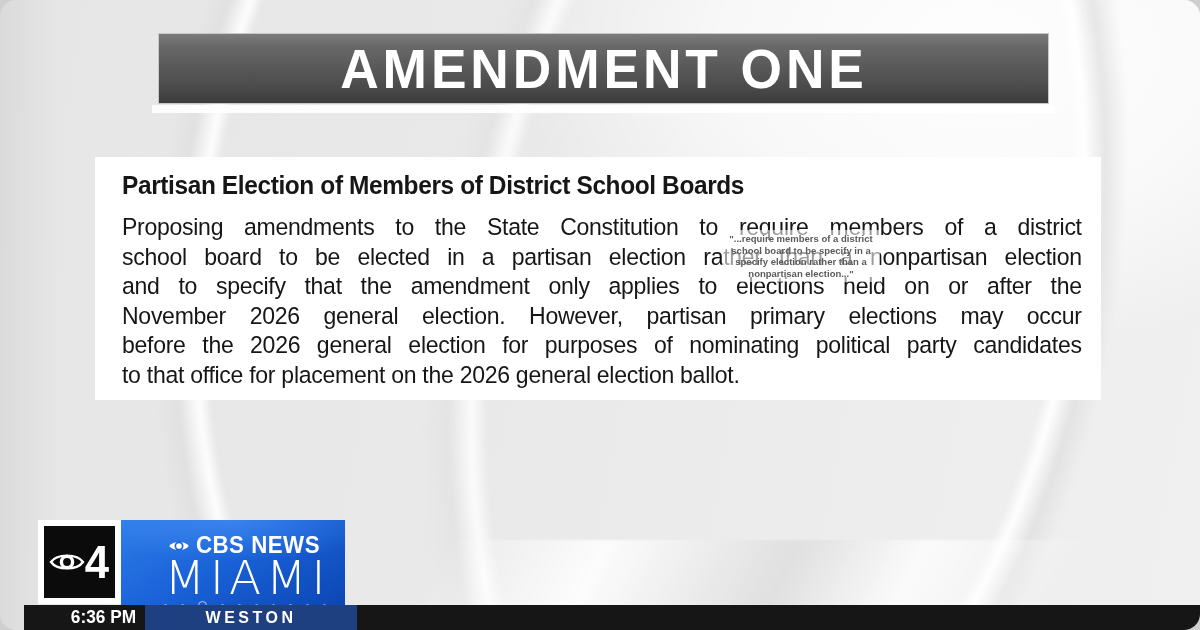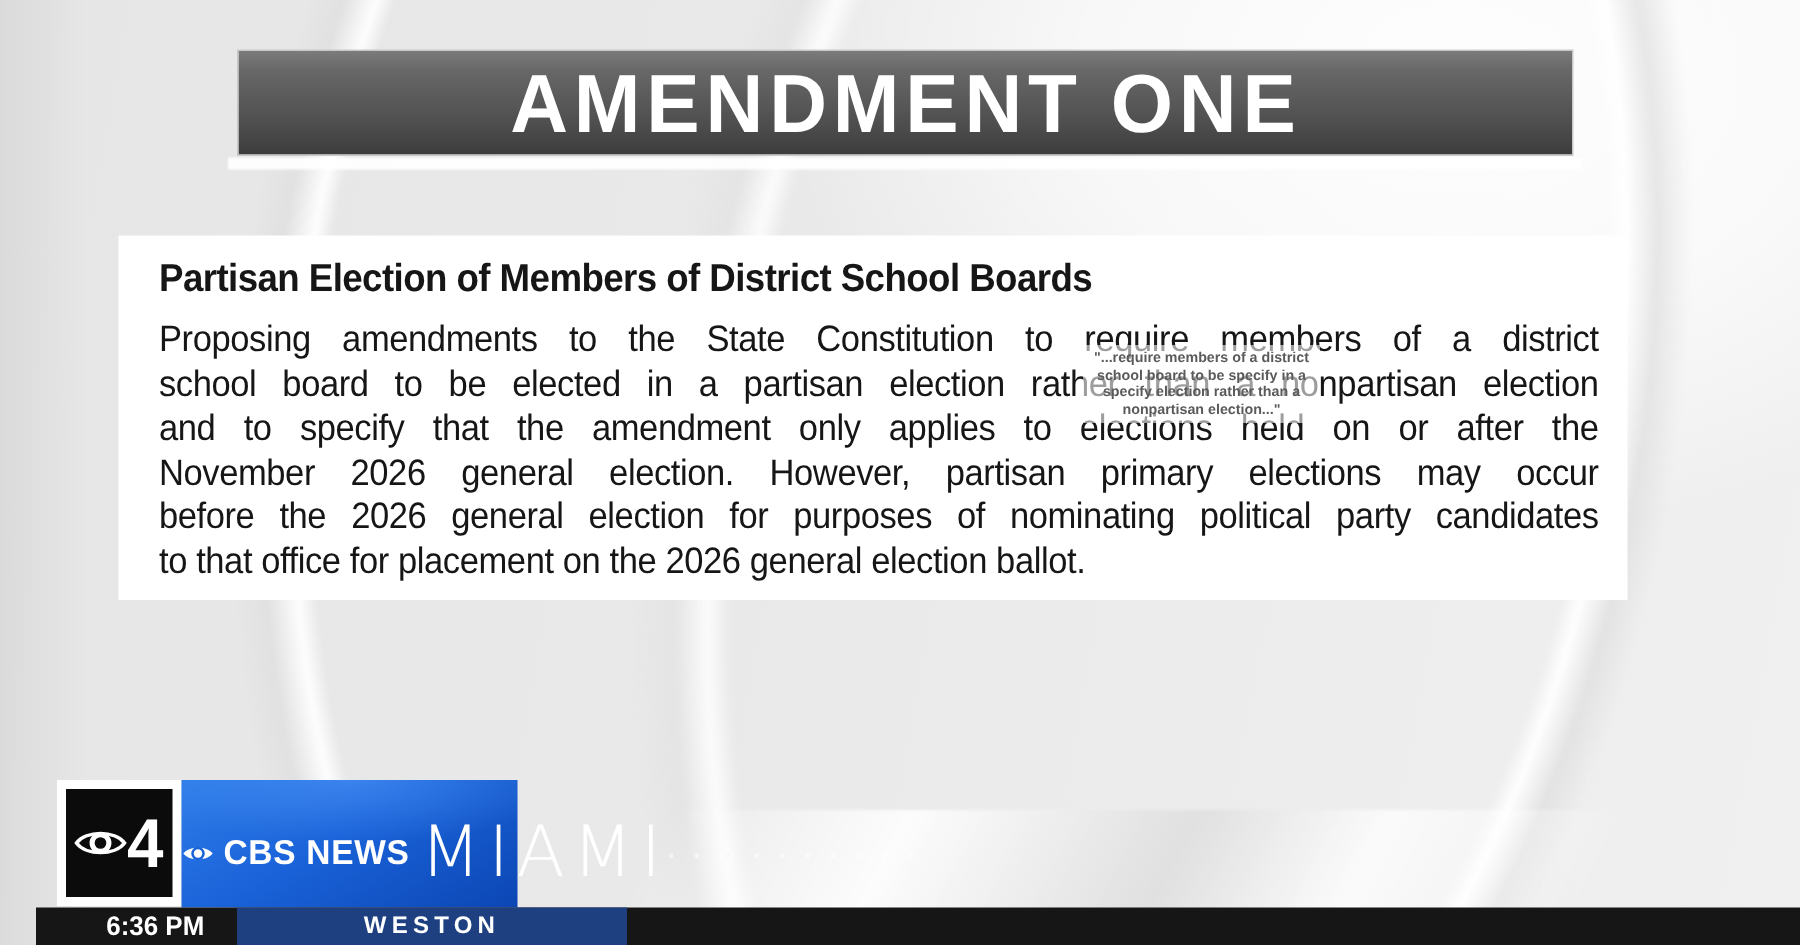--- a/index.html
+++ b/index.html
@@ -2,20 +2,21 @@
 <html style="--brand-blue: #1a63d9; --brand-blue-light: #2e7ce8; --brand-blue-dark: #0c46b4; --weston-navy: #1e4080; --bar-black: #161616; --header-gray-top: #7b7b7b; --header-gray-bottom: #3c3c3c; --background-gray: #e9e9e9; --text-black: #161616;"><head>
 <meta charset="utf-8">
 <style>
   * { margin:0; padding:0; box-sizing:border-box; }
   html,body { background:#cfcfcf; }
   body { font-family:"Liberation Sans", sans-serif; }
 
   .stage{
     position:relative; width:1200px; height:630px; overflow:hidden;
     background: linear-gradient(100deg, #e6e6e6 0%, #e9e9e9 40%, #f0f0f0 100%);
+    border-radius: 16px;
   }
 
   
   .bg-layer{ position:absolute; inset:0; pointer-events:none; }
   .blob-topright{
     position:absolute; left:520px; top:-260px; width:900px; height:620px; border-radius:50%;
     background: radial-gradient(closest-side, rgba(255,255,255,.95) 0%, rgba(255,255,255,.65) 55%, rgba(255,255,255,0) 100%);
   }
   .arc{ position:absolute; border-radius:50%; }
   .arc1{
@@ -50,21 +51,21 @@
     position:absolute; left:152px; top:105px; width:903px; height:8px;
     background: rgba(255,255,255,.92); filter: blur(.7px);
   }
   .header-title{
     color:#ffffff; font-weight:bold; font-size:55px; letter-spacing:4px;
     transform:scaleX(.97); white-space:nowrap;
   }
 
   
   .ballot-box{
-    position:absolute; left:79px; top:157px; width:1006px; height:243px;
+    position:absolute; left:95px; top:157px; width:1006px; height:243px;
     background:#ffffff; color:#161616;
   }
   .ballot-inner{
     position:absolute; left:27px; top:13px; width:1021px;
     transform:scaleX(.94); transform-origin:0 0;
   }
   .ballot-heading{
     font-weight:bold; font-size:26px; letter-spacing:-0.4px; margin-bottom:11px;
     white-space:nowrap;
   }
@@ -89,22 +90,23 @@
     display:flex; align-items:center; justify-content:center;
   }
   .cbs4-eye{ width:36px; height:24px; margin-right:-1px; }
   .cbs4-number{ color:#ffffff; font-weight:bold; font-size:46px; line-height:1; transform:scaleX(.95); }
 
   .miami-box{
     position:absolute; left:121px; top:520px; width:224px; height:85px;
     background:
       radial-gradient(120% 90% at 50% 0%, rgba(90,160,255,.45) 0%, rgba(90,160,255,0) 55%),
       linear-gradient(150deg, var(--brand-blue-light, #2e7ce8) 0%, var(--brand-blue, #1a63d9) 45%, var(--brand-blue-dark, #0c46b4) 100%);
-    display:flex; flex-direction:row; align-items:center; justify-content:flex-start;
+    display:flex; flex-direction:column; align-items:center; justify-content:flex-start;
     padding-top:12px;
+    padding-left:24px;
   }
   .network-row{ display:flex; align-items:center; gap:4px; }
   .network-eye{ width:22px; height:14px; }
   .network-name{ color:#ffffff; font-weight:bold; font-size:23px; letter-spacing:.5px; transform:scaleX(.97); white-space:nowrap; }
   .city-name{ color:#ffffff; font-family:"DejaVu Sans","Liberation Sans",sans-serif; font-weight:200; font-size:47px; line-height:38px; letter-spacing:5px; margin-left:5px; white-space:nowrap; }
   .dots-row{ display:flex; align-items:center; gap:14px; margin-top:4px; height:10px; }
   .dot{ width:3px; height:3px; border-radius:50%; background:rgba(255,255,255,.55); }
   .dot-ring{ width:9px; height:9px; border-radius:50%; border:1.5px solid rgba(255,255,255,.65); background:transparent; }
 
   
@@ -113,21 +115,21 @@
     background:var(--bar-black, #161616);
     margin-left:24px;
   }
   .time-chip{
     position:absolute; left:38px; top:0; width:83px; height:25px;
     display:flex; align-items:center; justify-content:center;
     color:#ffffff; font-weight:bold; font-size:18px; transform:scaleX(.96);
     white-space:nowrap;
   }
   .location-chip{
-    position:absolute; left:134px; top:0; width:260px; height:25px;
+    position:absolute; left:121px; top:0; width:212px; height:25px;
     background:var(--weston-navy, #1e4080);
     display:flex; align-items:center; justify-content:center;
     color:#ffffff; font-weight:bold; font-size:16px; letter-spacing:3.5px;
   }
 </style>
 </head>
 <body>
 
 <div class="stage">
 

